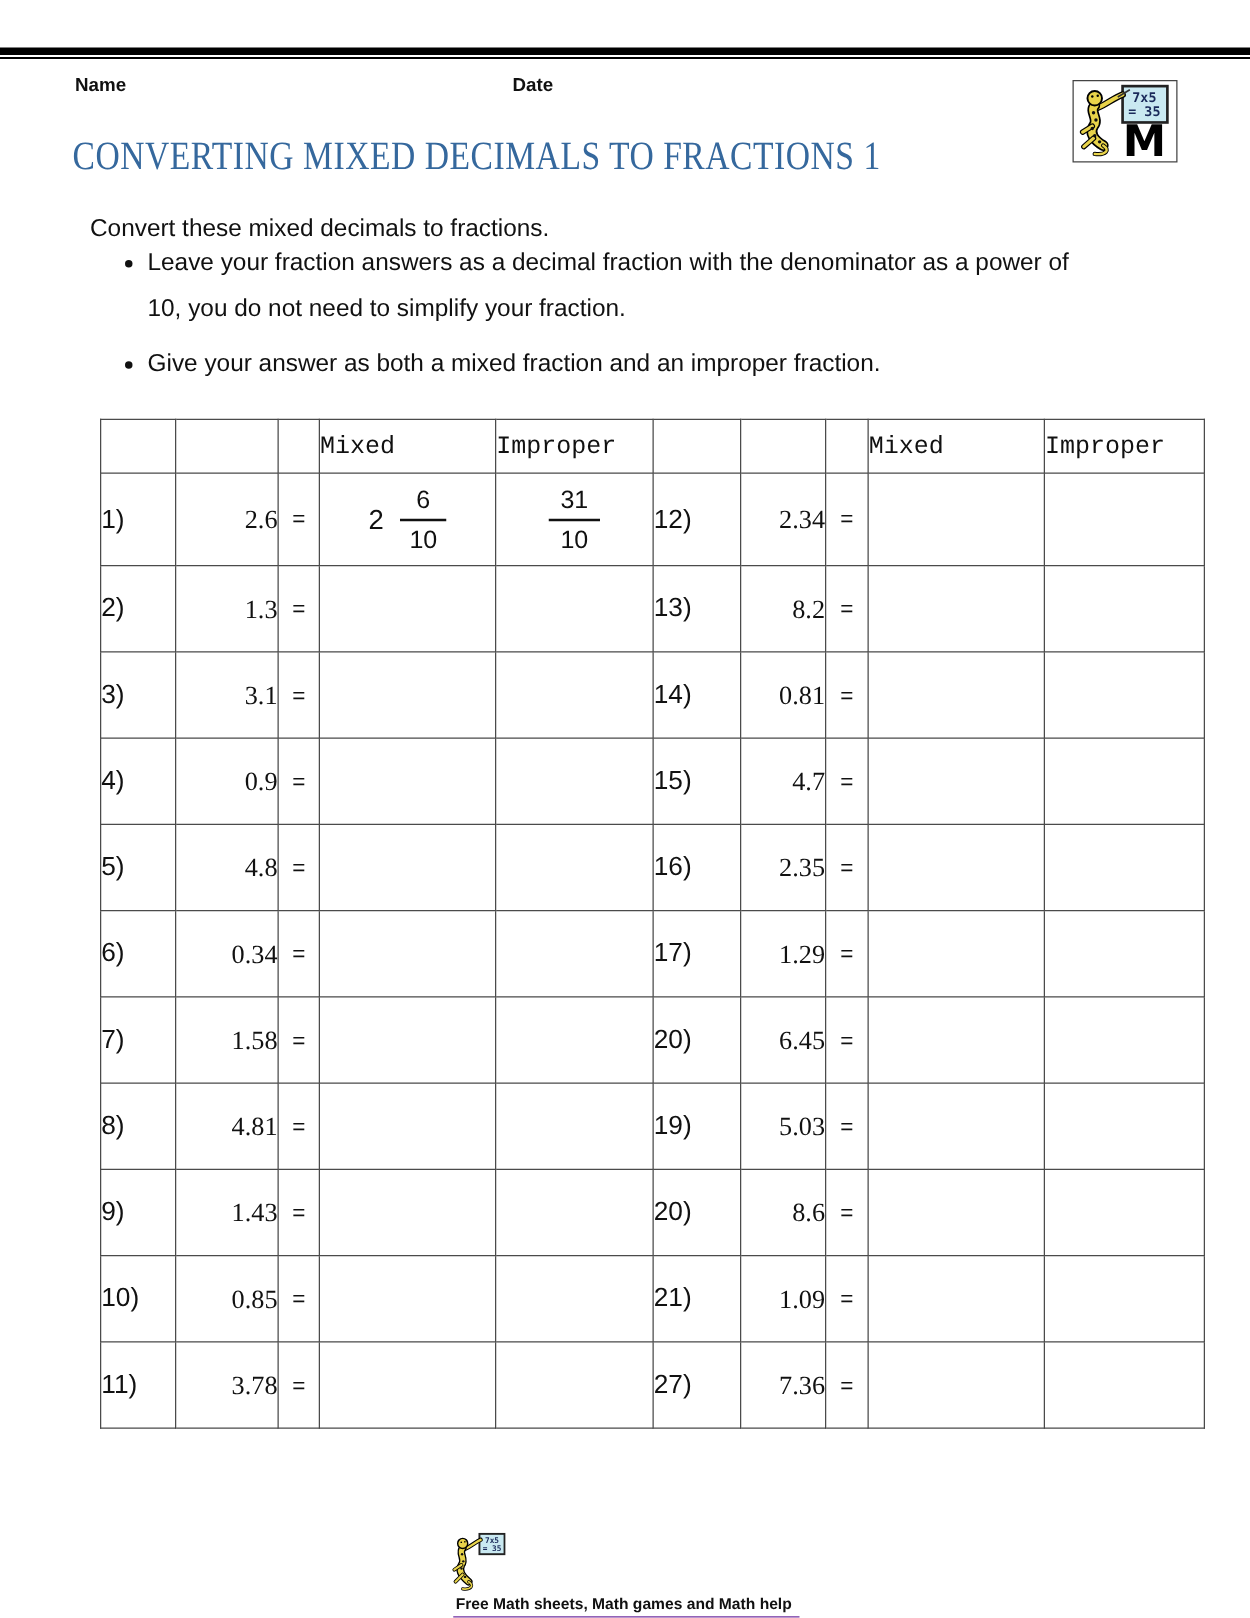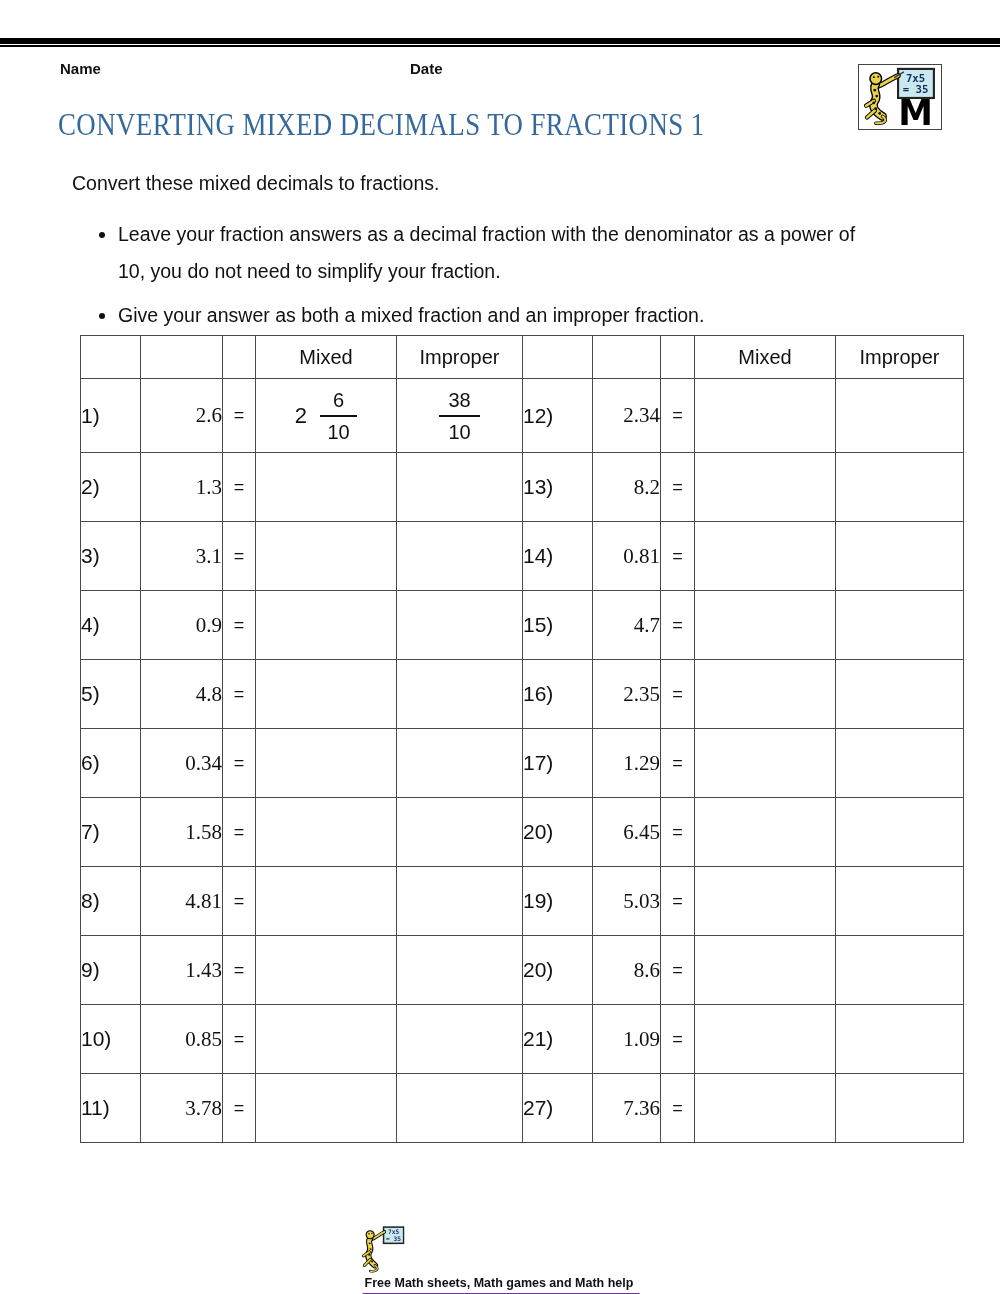--- a/index.html
+++ b/index.html
@@ -25,35 +25,35 @@
 
   .page-title {
     position:absolute; left:58px; top:106px; font-family:"Liberation Serif", serif;
     font-size:32px; color:#35689D; white-space:nowrap;
     transform:scaleX(0.84); transform-origin:left center; letter-spacing:0.5px;
   }
 
   .intro-text { position:absolute; left:72px; top:172px; font-size:19.5px; }
 
   .instruction-list {
-    position:absolute; left:88px; top:216px; width:790px; margin:0; padding:0 0 0 30px;
+    position:absolute; left:88px; top:192px; width:790px; margin:0; padding:0 0 0 30px;
     font-size:19.5px; line-height:37px;
   }
   .instruction-list li { margin-bottom:7px; }
 
   
   table.worksheet {
     position:absolute; left:80px; top:335px; width:883px;
     border-collapse:collapse; table-layout:fixed;
   }
   table.worksheet td { border:1px solid #4a4a4a; padding:0; overflow:hidden; }
   thead tr { height:43px; }
   tbody tr { height:69px; }
   tbody tr.first-row { height:74px; }
-  td.hdr { text-align:center; font-size:20px; }
+  td.hdr { text-align:left; font-size:20px;font-family:Liberation Mono, monospace; }
   td.num { text-align:left; padding-left:9px; font-size:21px; }
   td.dec { text-align:right; padding-right:11px; font-size:21px;font-family:Liberation Serif, serif; }
   td.eq  { text-align:center; font-size:18px; }
   td.ans { text-align:center; }
 
   .mixed-wrap { display:inline-flex; align-items:center; gap:13px; }
   .mixed-wrap .whole { font-size:22px; }
   .frac { display:inline-block; text-align:center; font-size:20px; line-height:1.2; vertical-align:middle; }
   .frac .top { display:block; padding:0 13px 3px; border-bottom:2px solid #111; }
   .frac .bottom { display:block; padding-top:3px; }
@@ -158,21 +158,21 @@
         <td class="num">1)</td>
         <td class="dec">2.6</td>
         <td class="eq">=</td>
         <td class="ans"><span class="mixed-wrap">
             <span class="whole">2</span>
             <span class="frac">
               <span class="top">6</span>
               <span class="bottom">10</span>
             </span>
           </span></td>
-        <td class="ans"><span class="frac imp"><span class="top">38</span><span class="bottom">10</span></span></td>
+        <td class="ans"><span class="frac imp"><span class="top">31</span><span class="bottom">10</span></span></td>
         <td class="num">12)</td>
         <td class="dec">2.34</td>
         <td class="eq">=</td>
         <td class="ans"></td>
         <td class="ans"></td>
       </tr>
       <tr>
         <td class="num">2)</td>
         <td class="dec">1.3</td>
         <td class="eq">=</td>

